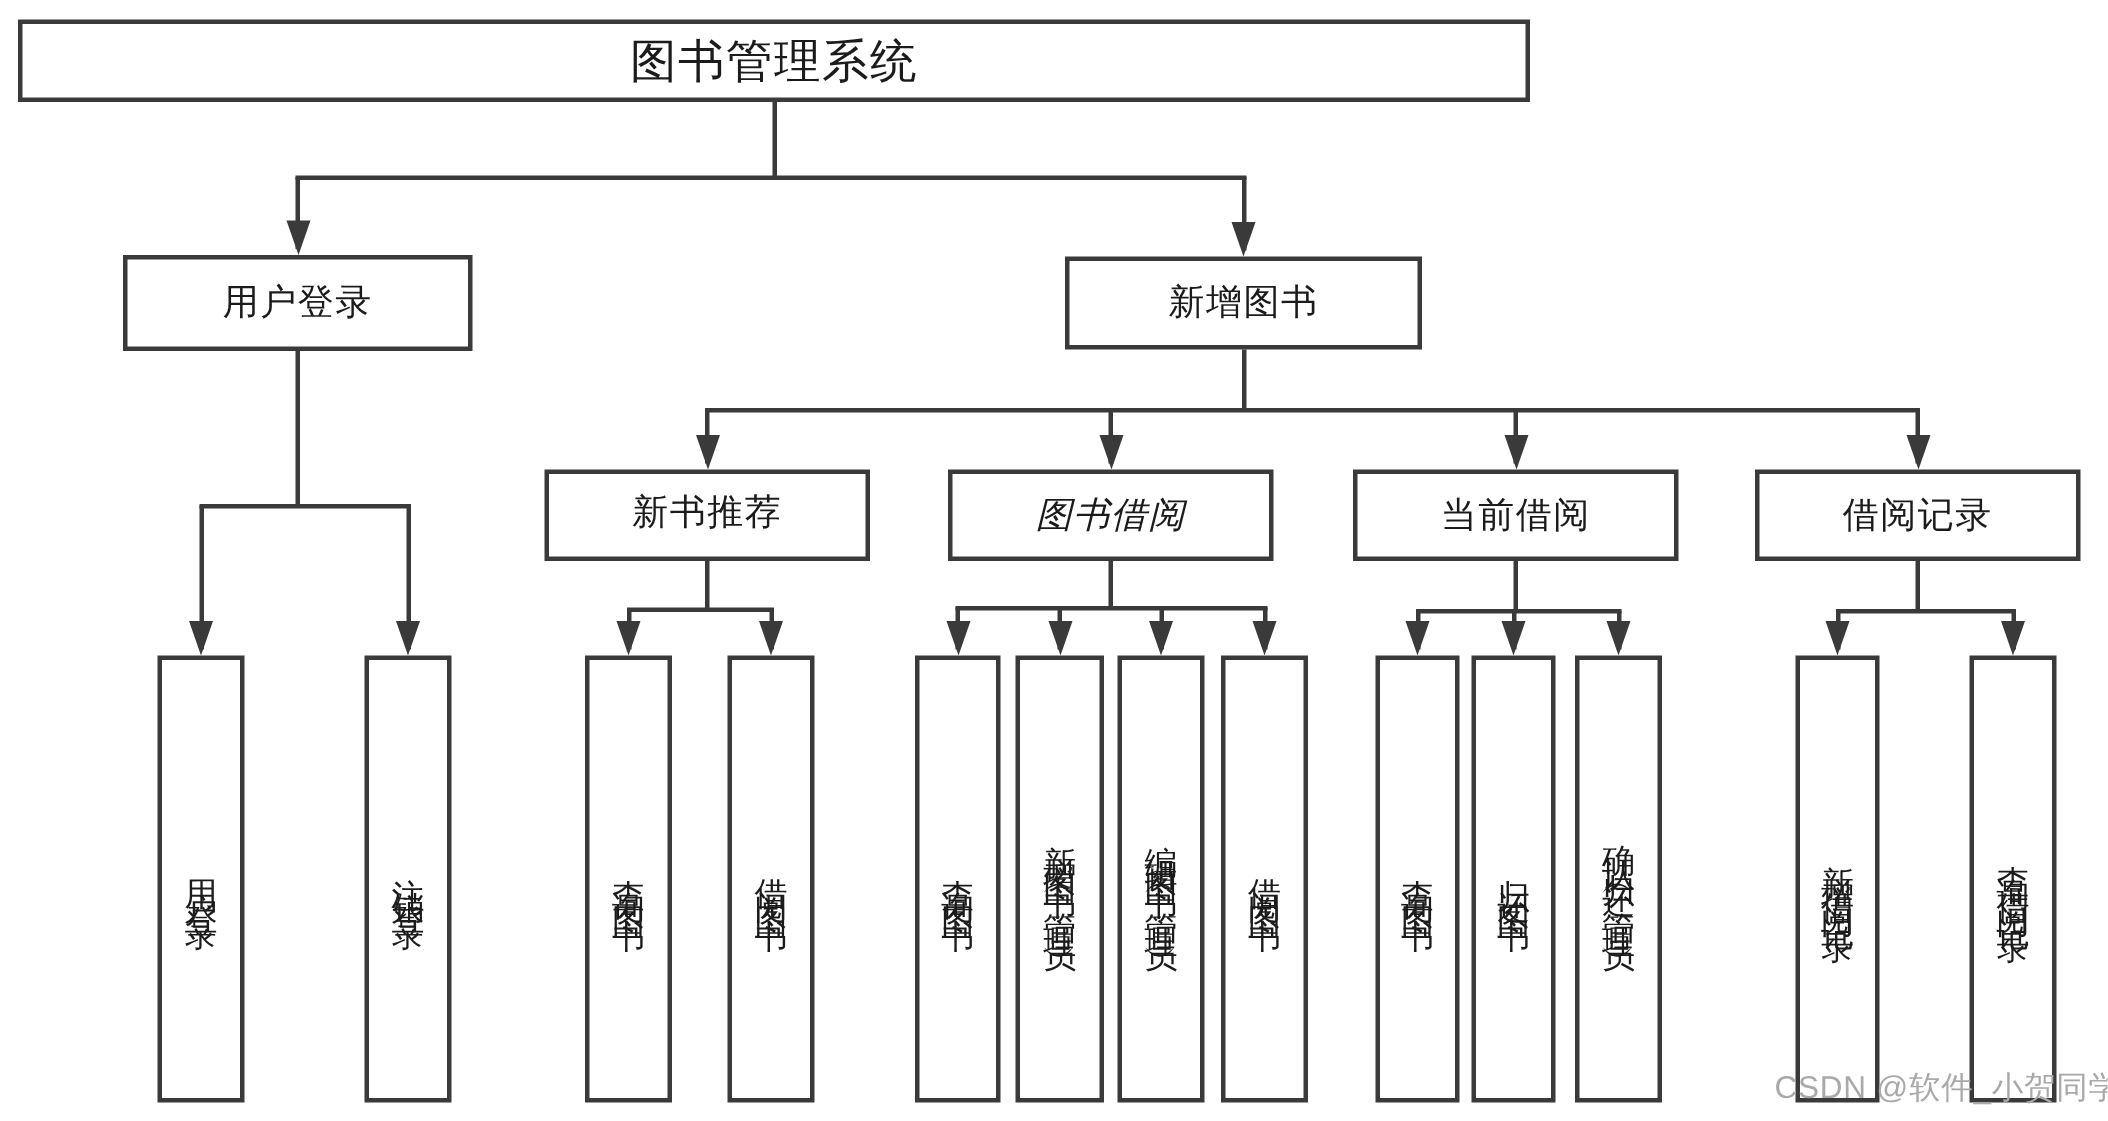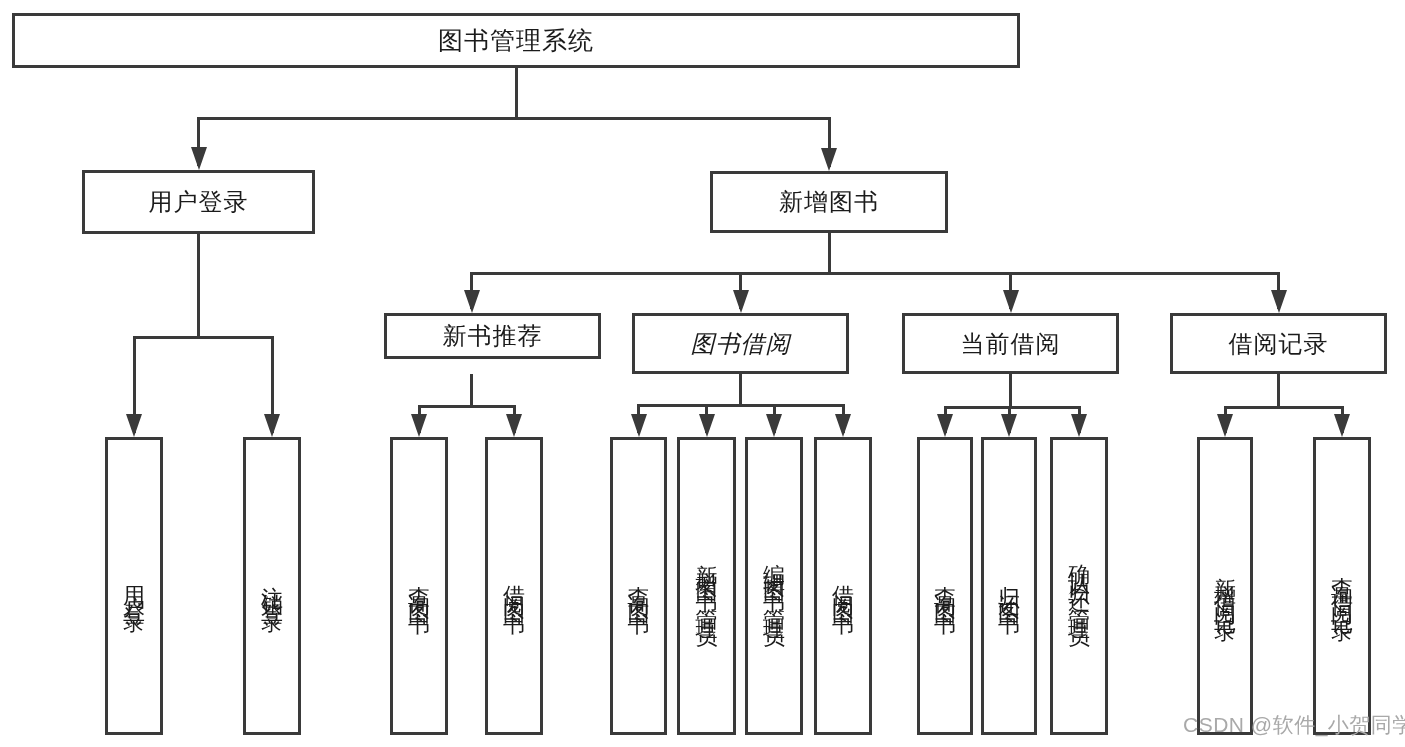--- a/index.html
+++ b/index.html
@@ -16,21 +16,21 @@
   }
   .canvas{position:absolute;left:0;top:0;width:1405px;height:747px;}
   .node{
     position:absolute;background:#fff;border:3px solid var(--line);
     box-sizing:border-box;display:flex;align-items:center;justify-content:center;
     color:var(--text);
   }
   .node.h .label{
     font-size:24px;letter-spacing:1px;white-space:nowrap;line-height:1;
   }
-  .node.root .label{font-size:25px;}
+  .node.root .label{font-size:31px;}
   .node.v .label{
     writing-mode:vertical-rl;text-orientation:mixed;
     font-size:22px;letter-spacing:9px;line-height:1;
     white-space:nowrap;
   }
   .cline{position:absolute;background:var(--line);}
   .arrowhead{
     position:absolute;width:0;height:0;
     border-left:8px solid transparent;
     border-right:8px solid transparent;
@@ -70,21 +70,21 @@
     </div>
     <div class="cline" style="left: 827.5px; top: 118px; width: 3px; height: 49px;"></div>
     <div class="arrowhead" style="left: 821px; top: 148px;"></div>
     <div class="node h" style="left: 710px; top: 171px; width: 238px; height: 62px;">
       <span class="label">新增图书</span>
     </div>
     <div class="cline" style="left: 827.5px; top: 233px; width: 3px; height: 40px;"></div>
     <div class="cline" style="left: 470px; top: 271.5px; width: 810px; height: 3px;"></div>
     <div class="cline" style="left: 470px; top: 273px; width: 3px; height: 36px;"></div>
     <div class="arrowhead" style="left: 463.5px; top: 290px;"></div>
-    <div class="node h" style="left: 384px; top: 313px; width: 217px; height: 46px;">
+    <div class="node h" style="left: 363px; top: 313px; width: 217px; height: 61px; font-family: Liberation Mono, monospace;">
       <span class="label">新书推荐</span>
     </div>
     <div class="cline" style="left: 470px; top: 374px; width: 3px; height: 32px;"></div>
     <div class="cline" style="left: 417.5px; top: 404.5px; width: 98px; height: 3px;"></div>
     <div class="cline" style="left: 417.5px; top: 406px; width: 3px; height: 27px;"></div>
     <div class="arrowhead" style="left: 411px; top: 414px;"></div>
     <div class="node v" style="left: 390px; top: 437px; width: 58px; height: 298px;">
       <span class="label">查询图书</span>
     </div>
     <div class="cline" style="left: 512.5px; top: 406px; width: 3px; height: 27px;"></div>

